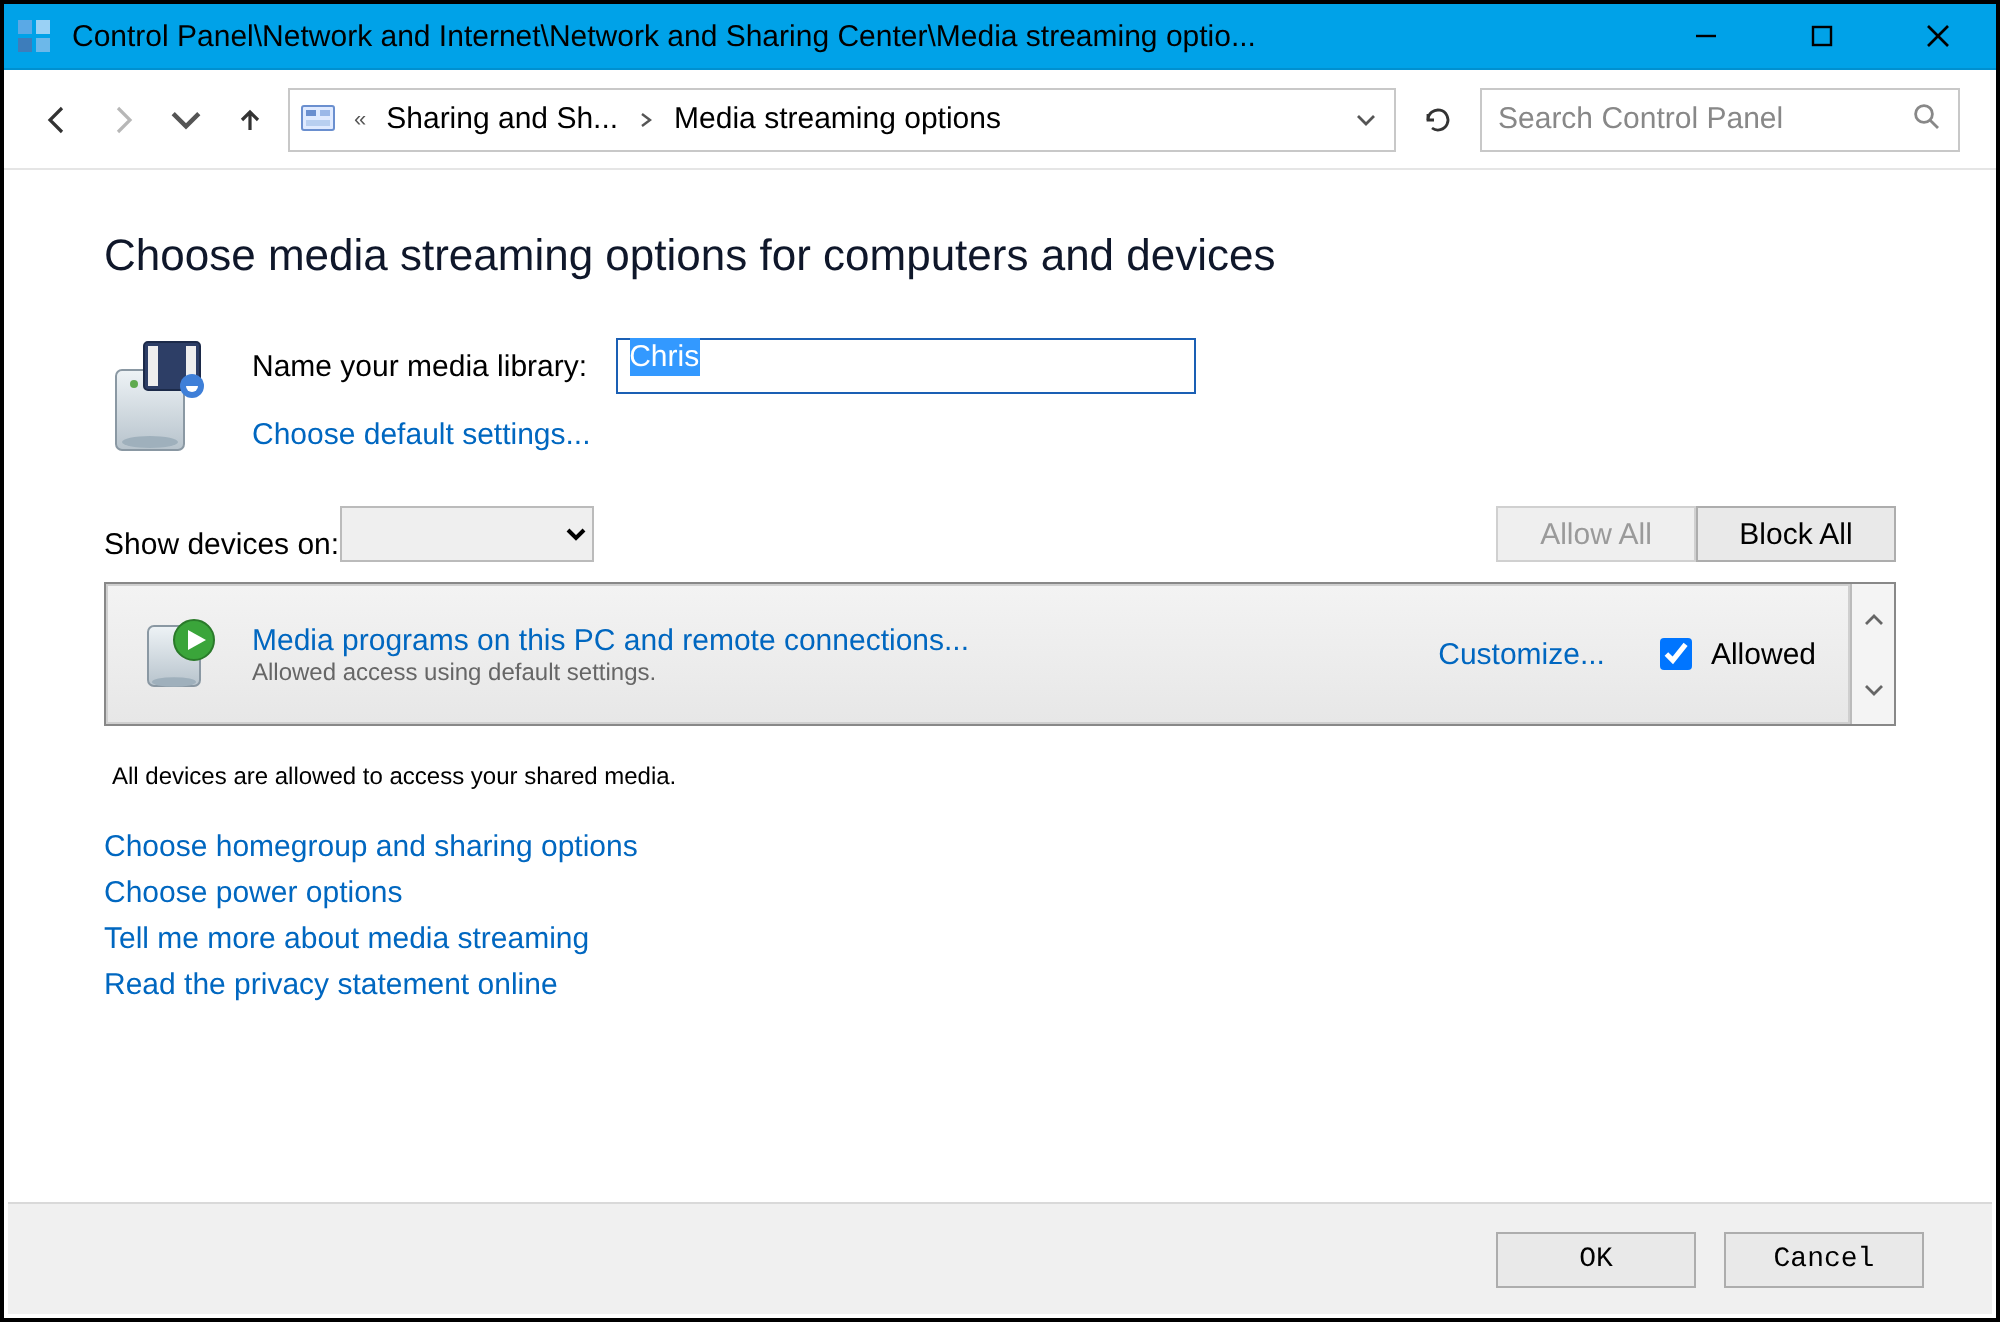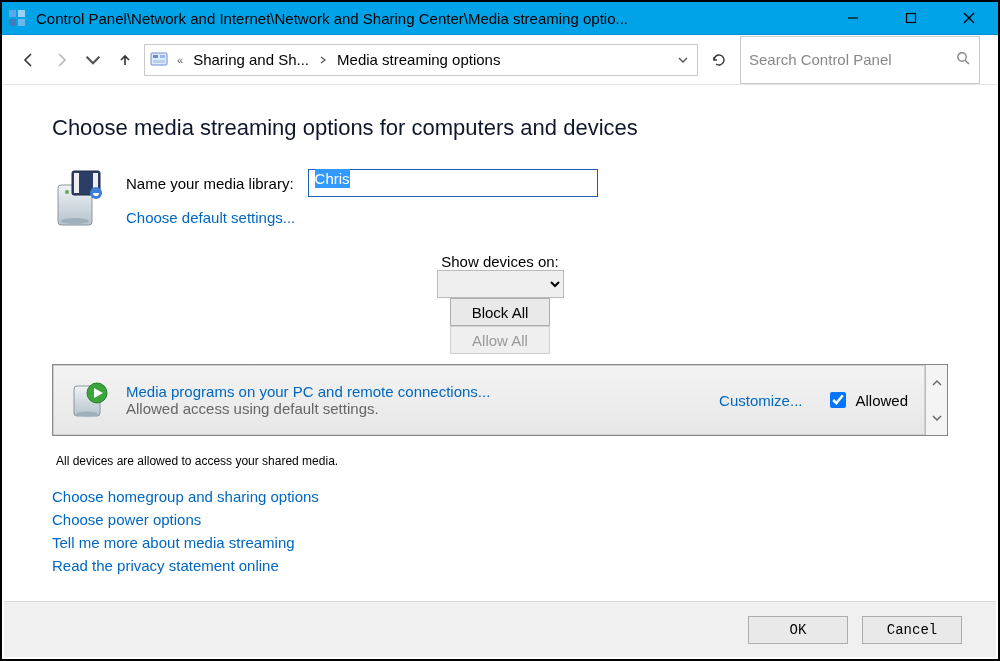--- a/index.html
+++ b/index.html
@@ -89,21 +89,21 @@
   .addressbar .chev { color: #555; font-size: 11px; display:flex; align-items:center;}
   .addressbar .chev svg { width:8px; height:8px; }
   .ab-dropdown { margin-left:auto; width:20px; display:flex; justify-content:center;}
   .ab-dropdown svg{width:10px;height:10px;}
 
   .refresh-btn { width:22px; height:22px; display:flex; align-items:center; justify-content:center;}
   .refresh-btn svg{width:16px;height:16px;}
 
   .searchbox {
     width: 240px;
-    height: 48px;
+    height: 32px;
     border: 1px solid #c8c8c8;
     display: flex;
     align-items: center;
     padding: 0 8px;
     color: #888;
     font-size: 15px;
     background:#fff;
   }
   .searchbox .placeholder { flex:1; }
   .searchbox svg { width:16px; height:16px; color:#777;}
@@ -139,24 +139,23 @@
   }
   .lib-input .selected {
     background: #3399ff;
     color: #fff;
     padding: 1px 0;
   }
   a.link { color: #0067c0; text-decoration: none; cursor:pointer; font-size:15px;}
 
   .show-row {
     display:flex;
-    align-items:center;
+    align-items:flex-end;
     font-size:15px;
     margin-bottom:10px;
-    flex-direction:column;
   }
   select.local-net {
     height:28px;
     font:inherit;
     border:1px solid #bbb;
     background:#efefef;
     padding:12px 6px;
   }
   .show-row .spacer{flex:1;}
   button.win {
@@ -187,21 +186,21 @@
     display:flex;
     align-items:center;
     padding:0 16px;
     gap:16px;
     border:1px solid #cfcfcf;
     background:linear-gradient(#f3f3f3,#e7e7e7);
   }
   .device-icon{width:40px;height:40px;}
   .device-text{flex:1;}
   .device-text .dev-title{color:#0067c0;font-size:15px;}
-  .device-text .dev-sub{color:#666;font-size:15px;}
+  .device-text .dev-sub{color:#666;font-size:12px;}
   .customize{color:#0067c0;font-size:15px;margin-right:8px;}
   .allowed-cb{display:flex;align-items:center;gap:6px;font-size:15px;}
   .allowed-cb input{width:16px;height:16px;}
   .scroll-buttons{width:22px;display:flex;flex-direction:column;border-left:1px solid #bbb;background:#f4f4f4;}
   .scroll-buttons div{flex:1;display:flex;align-items:center;justify-content:center;}
   .scroll-buttons svg{width:10px;height:10px;color:#666;}
 
   .status-line{font-size:12px;margin:0 0 20px 4px;}
 
   .link-stack{display:flex;flex-direction:column;gap:6px;font-size:15px;}
@@ -354,42 +353,42 @@
       <a class="link">Choose default settings...</a>
     </div>
   </div>
 
   <div class="show-row">
     <span>Show devices on:</span>
     <select class="local-net">
       <option>Local network</option>
     </select>
     <span class="spacer"></span>
+    <button class="win" disabled="">Allow All</button>
     <button class="win">Block All</button>
-    <button class="win" disabled="">Allow All</button>
   </div>
 
   <div class="device-list">
     <div class="device-row">
       <span class="device-icon">
         <svg viewBox="0 0 40 40">
           <defs>
               <linearGradient id="g2" x1="0" y1="0" x2="0" y2="1">
                 <stop offset="0" stop-color="#eef3f6"></stop>
                 <stop offset="1" stop-color="#b7c3cc"></stop>
               </linearGradient>
             </defs>
           <rect x="4" y="6" width="26" height="30" rx="3" fill="url(#g2)" stroke="#8a98a3"></rect>
           <ellipse cx="17" cy="34" rx="11" ry="2.4" fill="#9fb0bc"></ellipse>
           <circle cx="27" cy="13" r="10" fill="#3aa53a" stroke="#2a7a2a"></circle>
           <polygon points="24,8 24,18 33,13" fill="#fff"></polygon>
         </svg>
       </span>
       <div class="device-text">
-        <div class="dev-title">Media programs on your PC and remote connections...</div>
+        <div class="dev-title">Media programs on this PC and remote connections...</div>
         <div class="dev-sub">Allowed access using default settings.</div>
       </div>
       <a class="customize">Customize...</a>
       <label class="allowed-cb">
         <input type="checkbox" checked="" style="">
         <span>Allowed</span>
       </label>
     </div>
     <div class="scroll-buttons">
       <div>

